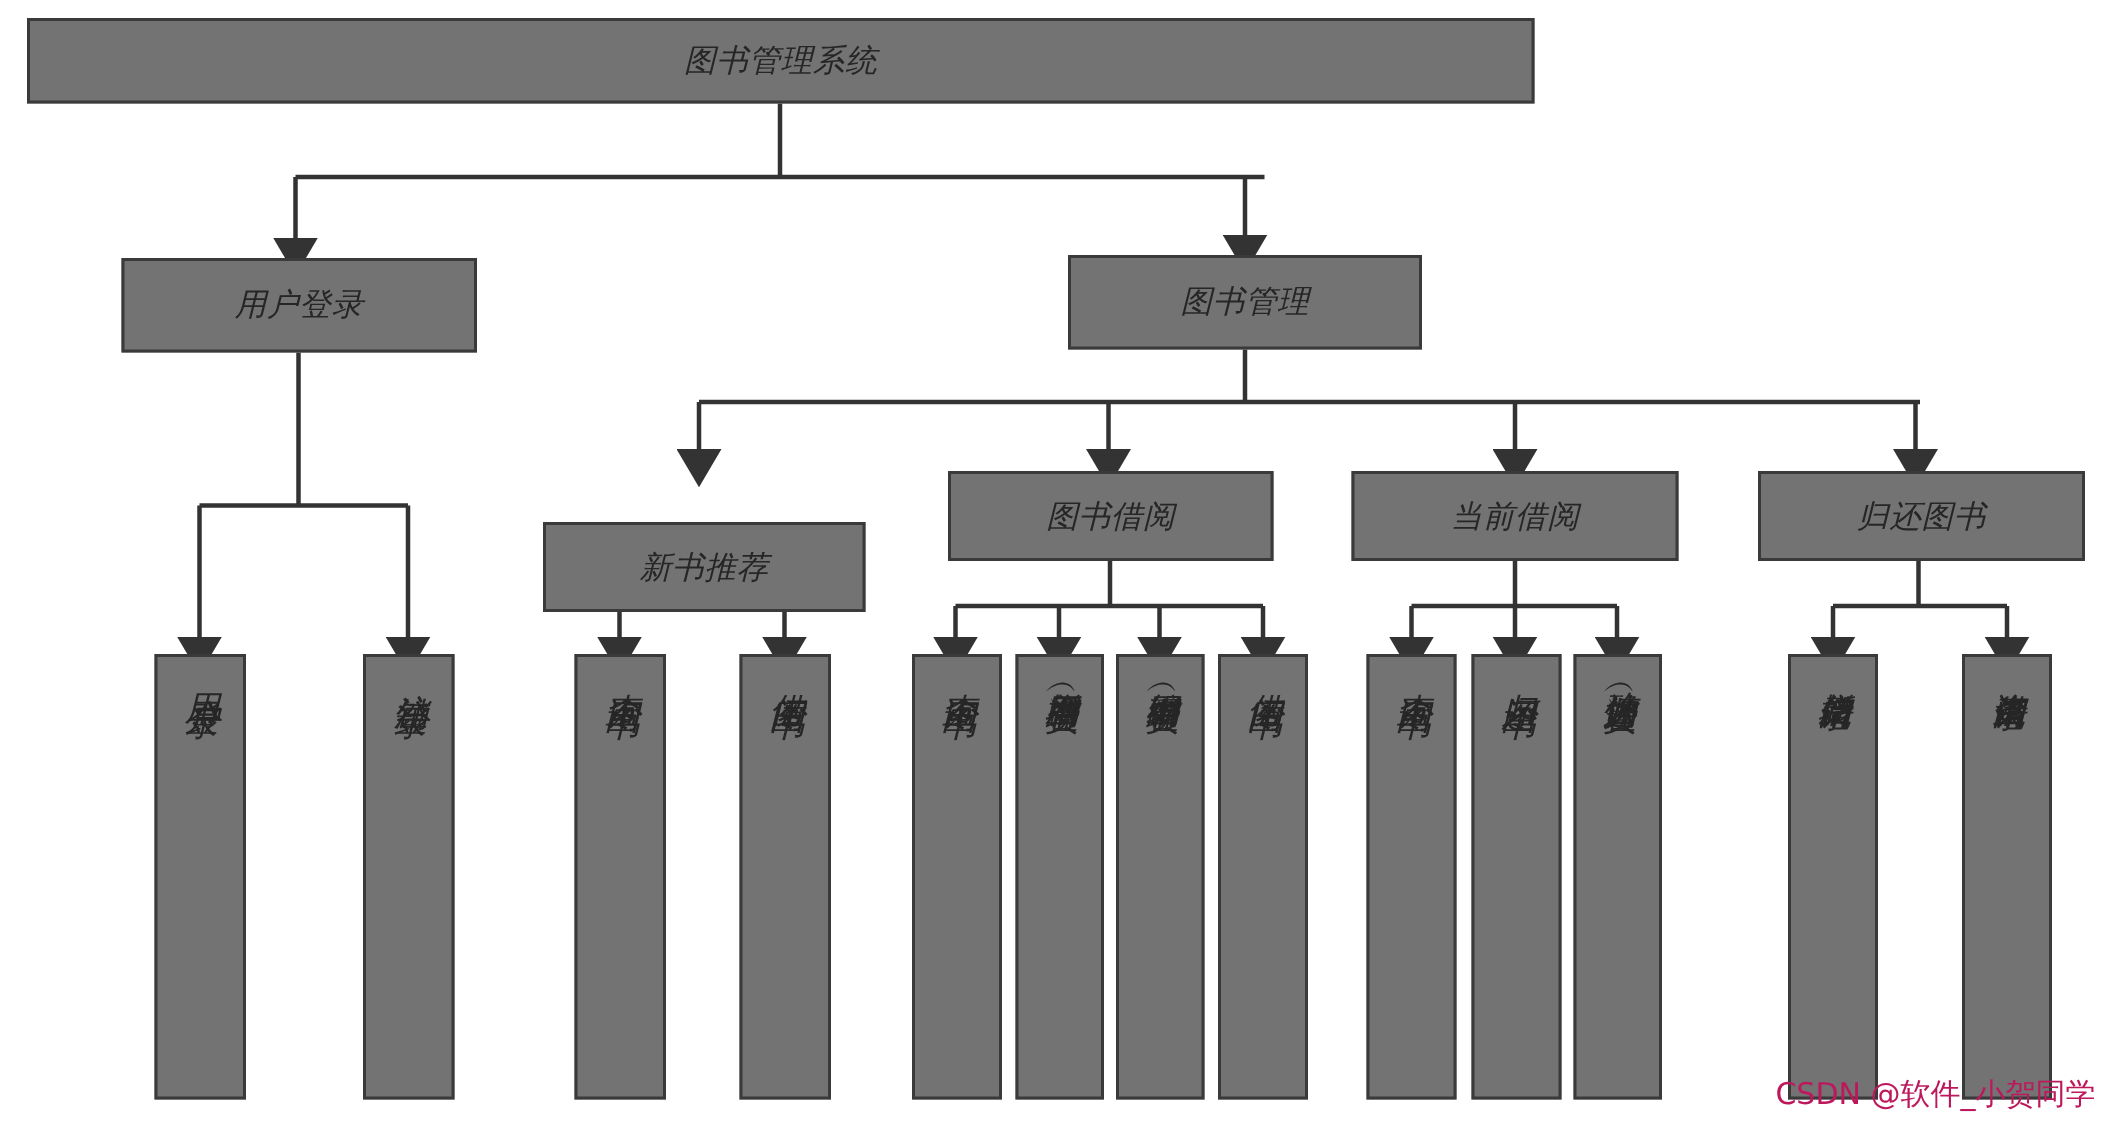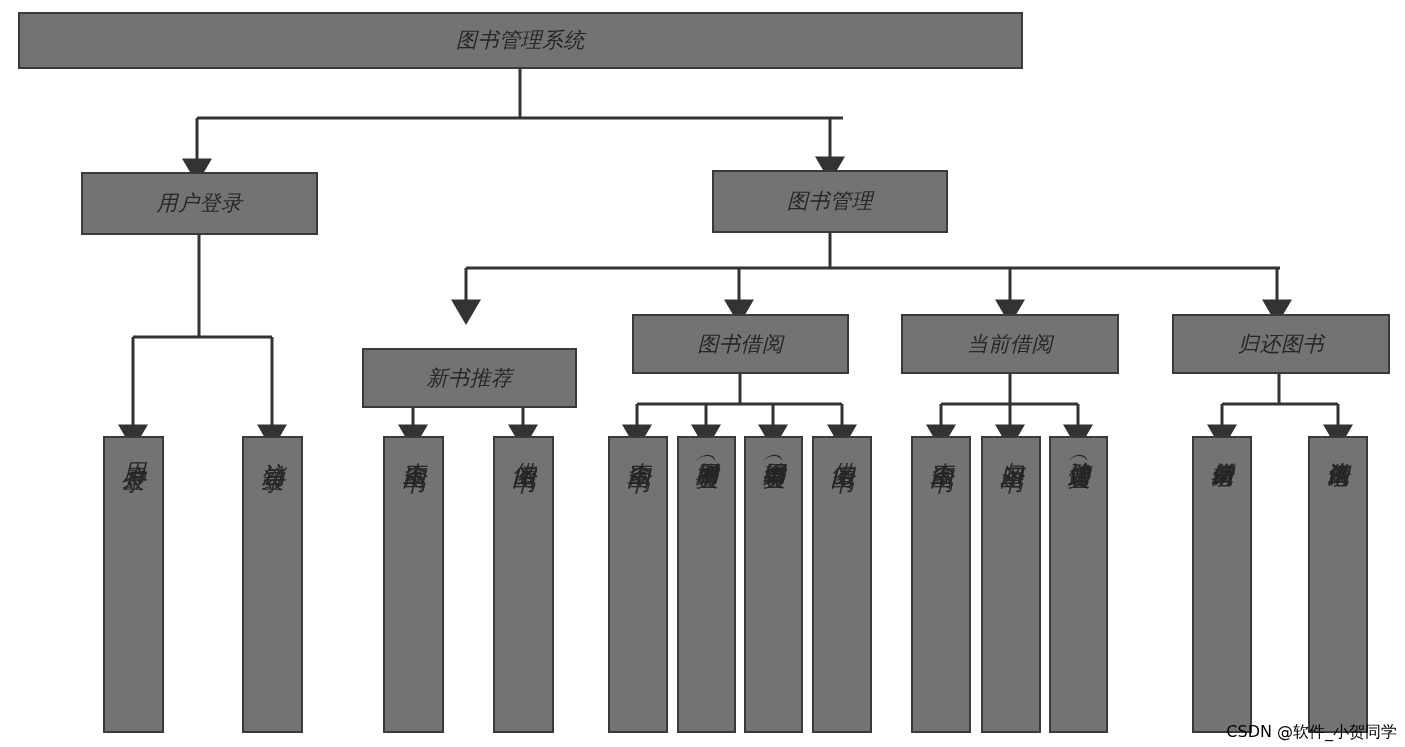--- a/index.html
+++ b/index.html
@@ -62,22 +62,22 @@
     max-height: 100%;
   }
   .node.v.tall .lbl {
     font-size: 22px;
     letter-spacing: 1px;
   }
   .watermark {
     position: absolute;
     right: 8px;
     bottom: 4px;
-    font-size: 16px;
-    color: #000000;
+    font-size: 20px;
+    color: #be185d;
     white-space: nowrap;
     font-family: "DejaVu Sans", "Liberation Sans", sans-serif;
   }
 </style>
 </head>
 <body>
 
 <div id="canvas">
 
   <svg class="edges" viewBox="0 0 1405 747" xmlns="http://www.w3.org/2000/svg">

